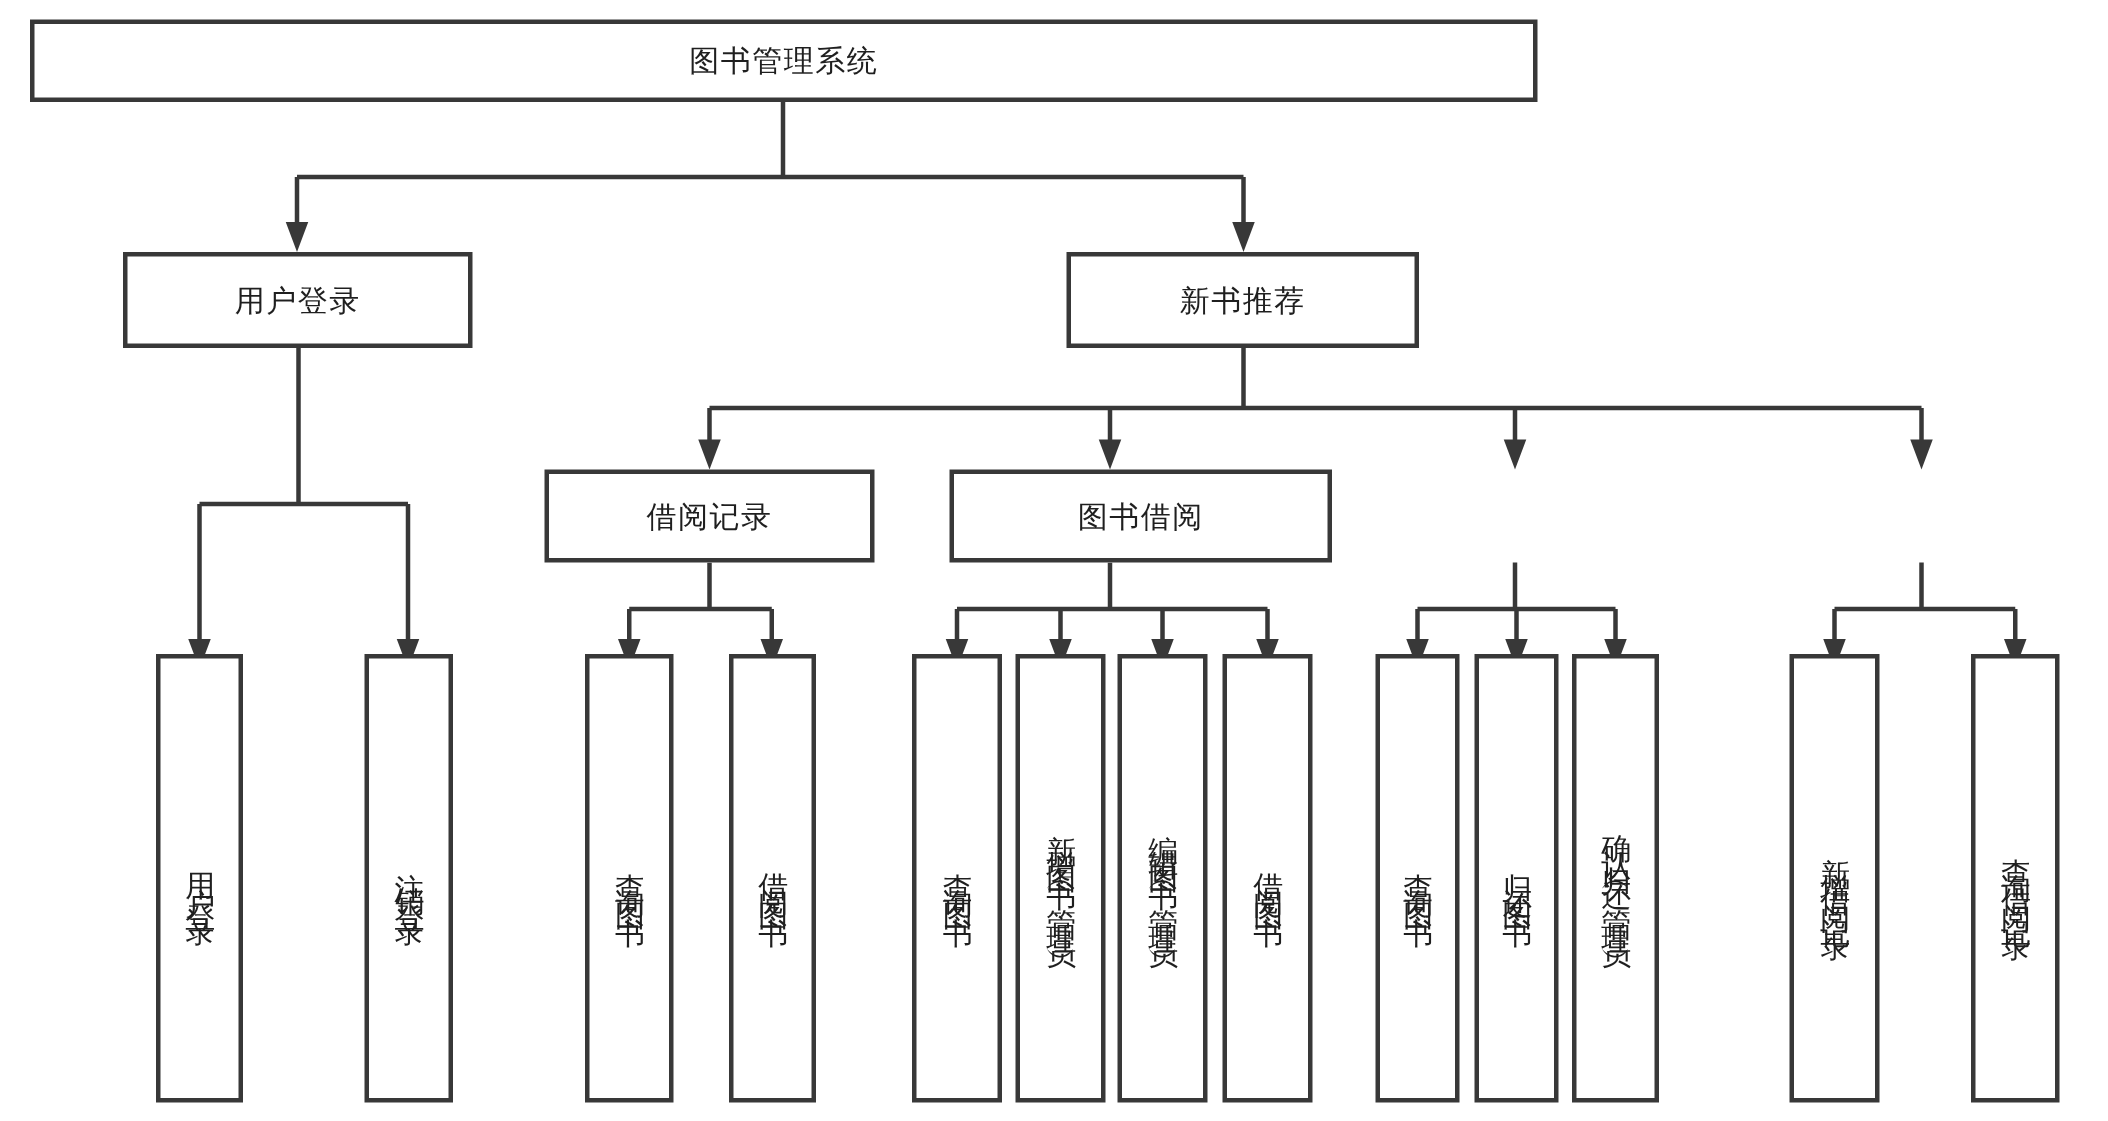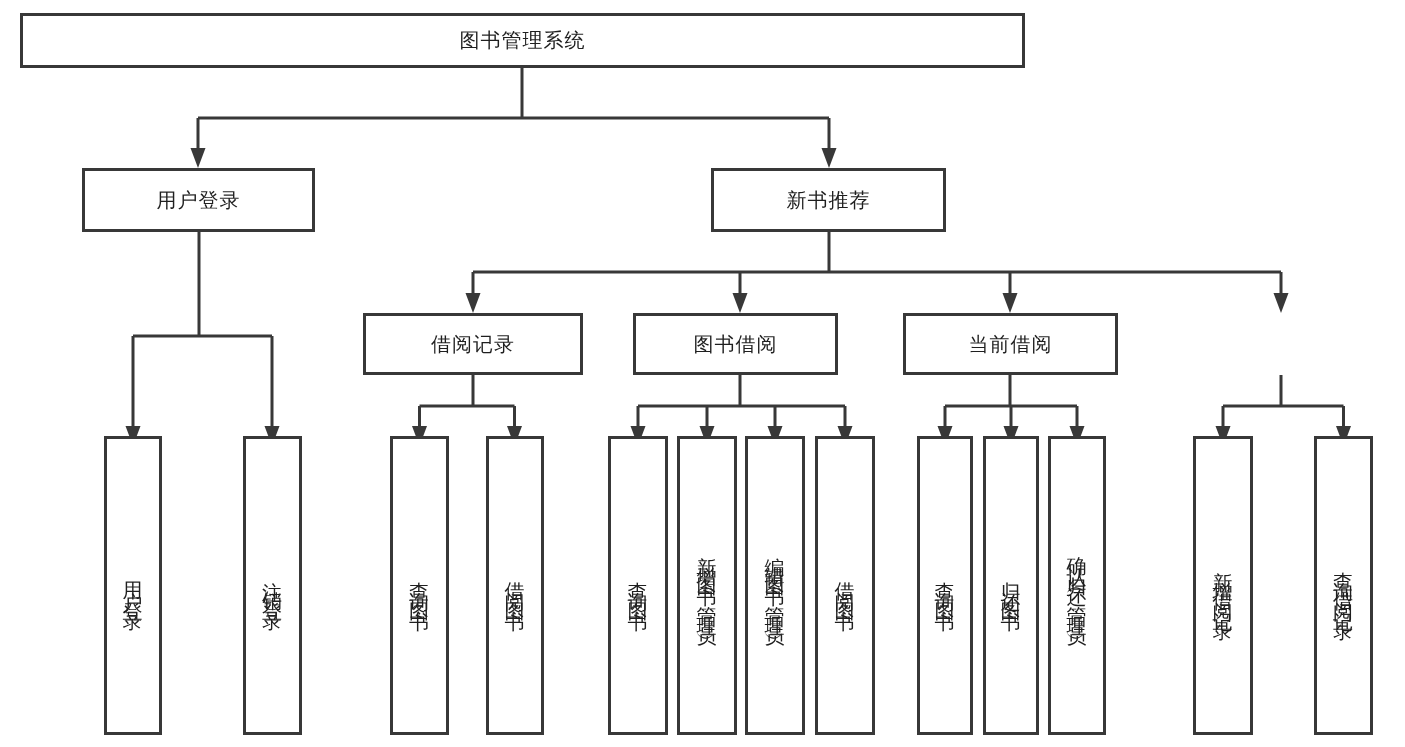--- a/index.html
+++ b/index.html
@@ -83,25 +83,22 @@
   <div class="node h" style="left:82px;top:168px;width:233px;height:64px">
     <span>用户登录</span>
   </div>
   <div class="node h" style="left:711px;top:168px;width:235px;height:64px">
     <span>新书推荐</span>
   </div>
 
   <div class="node h" style="left:363px;top:313px;width:220px;height:62px">
     <span>借阅记录</span>
   </div>
-  <div class="node h" style="left:633px;top:313px;width:205px;height:62px">
+  <div class="node h" style="left:633px;top:313px;width:255px;height:62px">
     <span>图书借阅</span>
-  </div>
-  <div class="node h" style="left:903px;top:313px;width:215px;height:62px">
-    <span>当前借阅</span>
   </div>
 
   <div class="node v" style="left:104px;width:58px">
     <span>用户登录</span>
   </div>
   <div class="node v" style="left:243px;width:59px">
     <span>注销登录</span>
   </div>
 
   <div class="node v" style="left:390px;width:59px">

